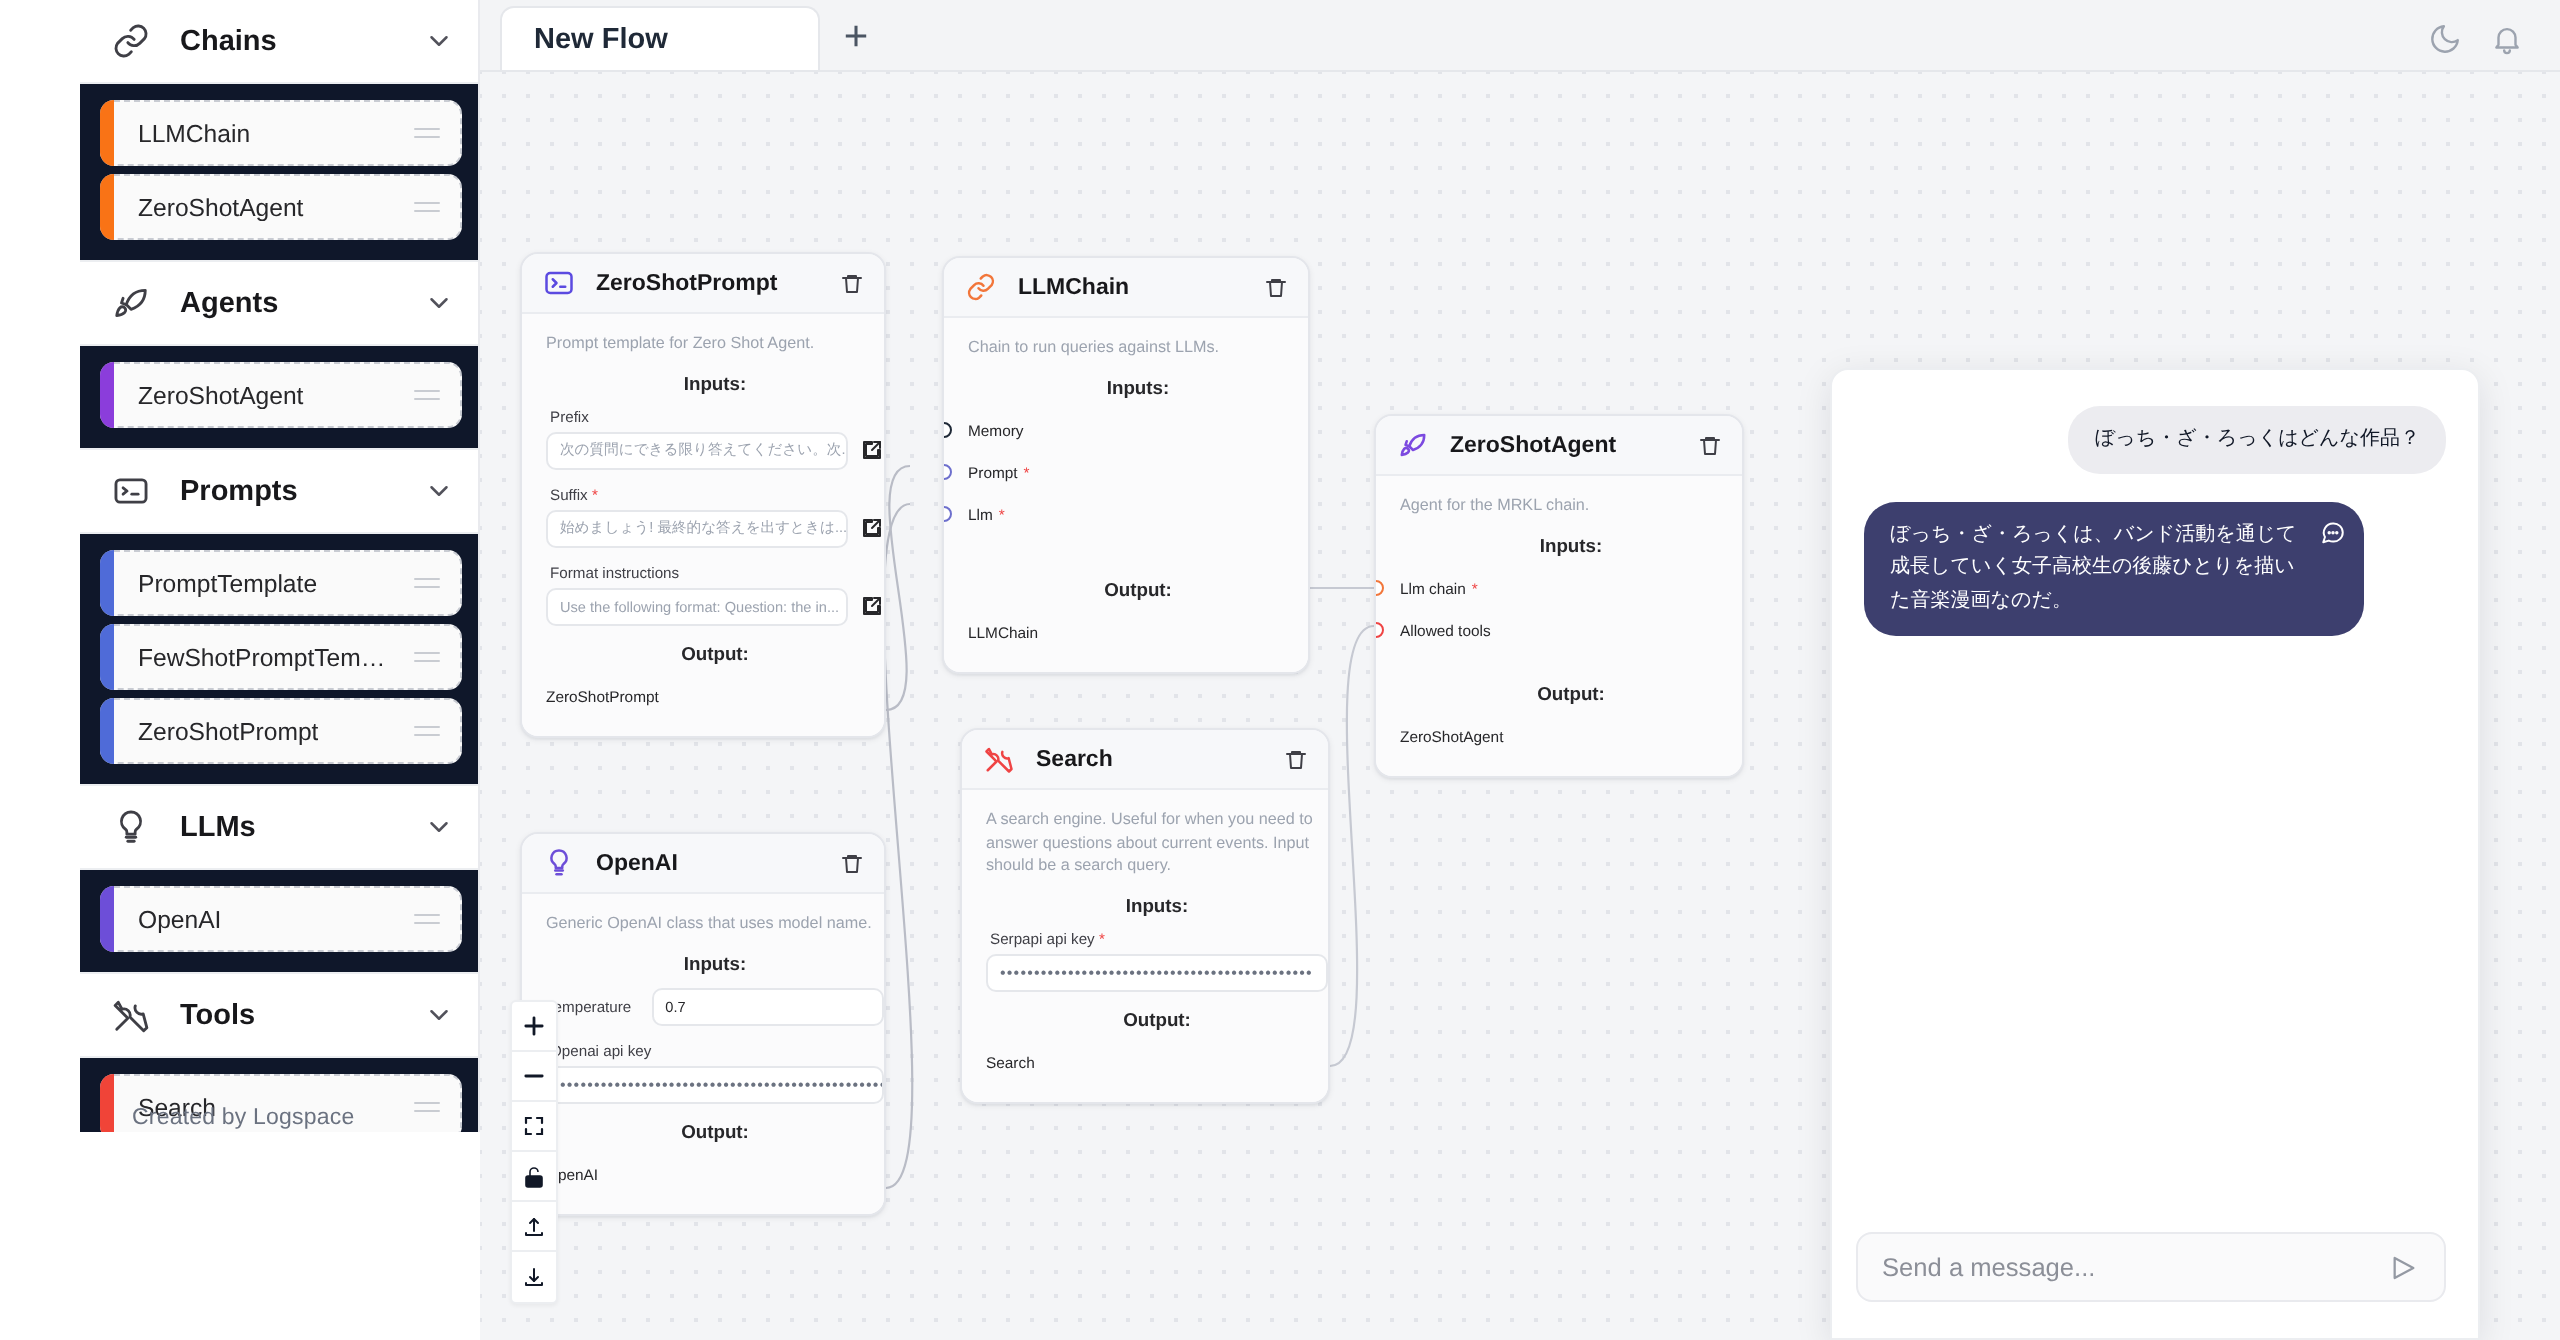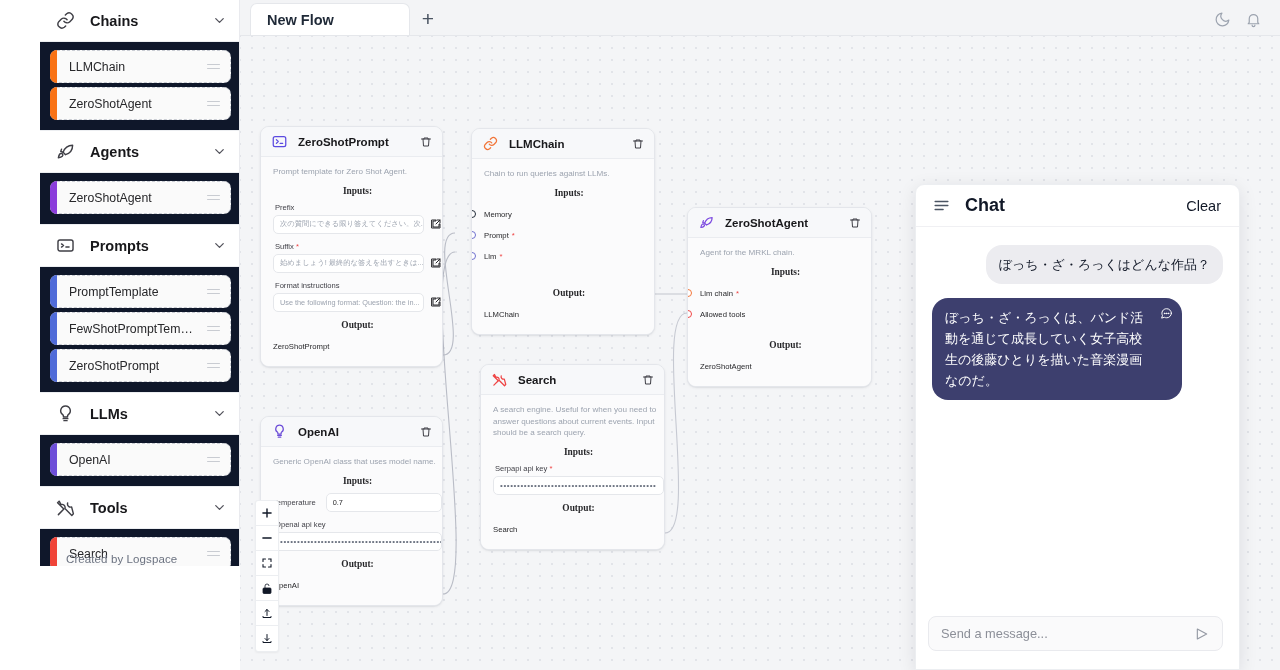--- a/index.html
+++ b/index.html
@@ -114,21 +114,21 @@
     height: 30px; display: flex; align-items: center;
     padding: 0 10px;
     background: #f7f8fa;
     border-bottom: 1px solid #eaecf0;
   }
   .node-head-icon { width: 17px; height: 17px; display:flex; align-items:center; justify-content:center; flex:0 0 17px;}
   .node-title { margin-left: 10px; font-size: 11.5px; font-weight: 600; color: #18181b; }
   .node-trash { margin-left: auto; color: #3f3f46; display:flex; cursor:pointer; }
   .node-body { padding: 9px 0 10px 12px; background: #fbfbfc; }
   .node-desc { font-size: 8.1px; color: #9ca3af; line-height: 1.45; margin-bottom: 8px; }
-  .sec-title { text-align: center; font-size: 9.4px; font-weight: 600; color: #27272a; margin: 6px 0 7px 0; font-family: Liberation Serif, serif; }
+  .sec-title { text-align: center; font-size: 9.4px; font-weight: 600; color: #27272a; margin: 6px 0 7px 0; }
   .fld-label { font-size: 7.6px; color: #3f3f46; margin: 0 0 3px 2px; font-weight: 500; }
   .req { color: #ef4444; }
   .fld-row { display: flex; align-items: center; gap: 6px; margin-bottom: 8px; }
   .fld-input {
     flex: 1; height: 19px;
     background: #fff; border: 1px solid #e5e7eb; border-radius: 5px;
     font-size: 7.3px; color: #9ca3af;
     display: flex; align-items: center; padding: 0 6px;
     white-space: nowrap; overflow: hidden; text-overflow: ellipsis;
   }
@@ -189,21 +189,21 @@
   .chat-burger { color: #4b5563; display:flex; cursor:pointer;}
   .chat-title { margin-left: 14px; font-size: 18px; font-weight: 600; color: #111827; }
   .chat-clear { margin-left: auto; font-size: 14.5px; color: #111827; cursor: pointer; }
   .chat-body { flex: 1; padding: 18px 16px 10px 16px; overflow: hidden; }
   .bubble-row { display: flex; margin-bottom: 14px; }
   .bubble-row.user { justify-content: flex-end; }
   .bubble {
     max-width: 250px;
     border-radius: 16px;
     padding: 9px 13px;
-    font-size: 13px; line-height: 1.62;
+    font-size: 10px; line-height: 1.62;
   }
   .bubble.user { background: #ececf0; color: #111827; }
   .bubble.bot { background: #3d3f6e; color: #ffffff; position: relative; padding-right: 30px; }
   .bot-icon { position: absolute; right: 9px; top: 9px; color: #ffffff; display:flex; }
   .chat-foot { padding: 0 16px 18px 12px; }
   .chat-input {
     height: 35px; background: #fafafb;
     border: 1px solid #e9eaee; border-radius: 8px;
     display: flex; align-items: center; padding: 0 12px;
   }
@@ -670,31 +670,20 @@
             <i></i>
             <i></i>
           </span>
       </div>
     </div>
 
     <div class="sb-footer">Created by Logspace</div>
   </div>
 
   <div id="chat">
-    <div class="chat-head">
-      <span class="chat-burger">
-        <svg width="19" height="19" viewBox="0 0 24 24" fill="none" stroke="#4b5563" stroke-width="1.8" stroke-linecap="round">
-            <path d="M4 7h16"></path>
-            <path d="M4 12h16"></path>
-            <path d="M4 17h10"></path>
-          </svg>
-      </span>
-      <span class="chat-title">Chat</span>
-      <span class="chat-clear">Clear</span>
-    </div>
     <div class="chat-body">
       <div class="bubble-row user">
         <div class="bubble user">ぼっち・ざ・ろっくはどんな作品？</div>
       </div>
       <div class="bubble-row bot">
         <div class="bubble bot">
           <span>ぼっち・ざ・ろっくは、バンド活動を通じて成長していく女子高校生の後藤ひとりを描いた音楽漫画なのだ。</span>
           <span class="bot-icon">
             <svg width="13" height="13" viewBox="0 0 24 24" fill="none" stroke="#ffffff" stroke-width="1.8" stroke-linecap="round" stroke-linejoin="round">
                 <path d="M21 11.5a8.4 8.4 0 0 1-9 8.4 8.7 8.7 0 0 1-3.9-.9L3 20.5l1.6-4.8A8.4 8.4 0 0 1 12 3.2a8.4 8.4 0 0 1 9 8.3z"></path>

